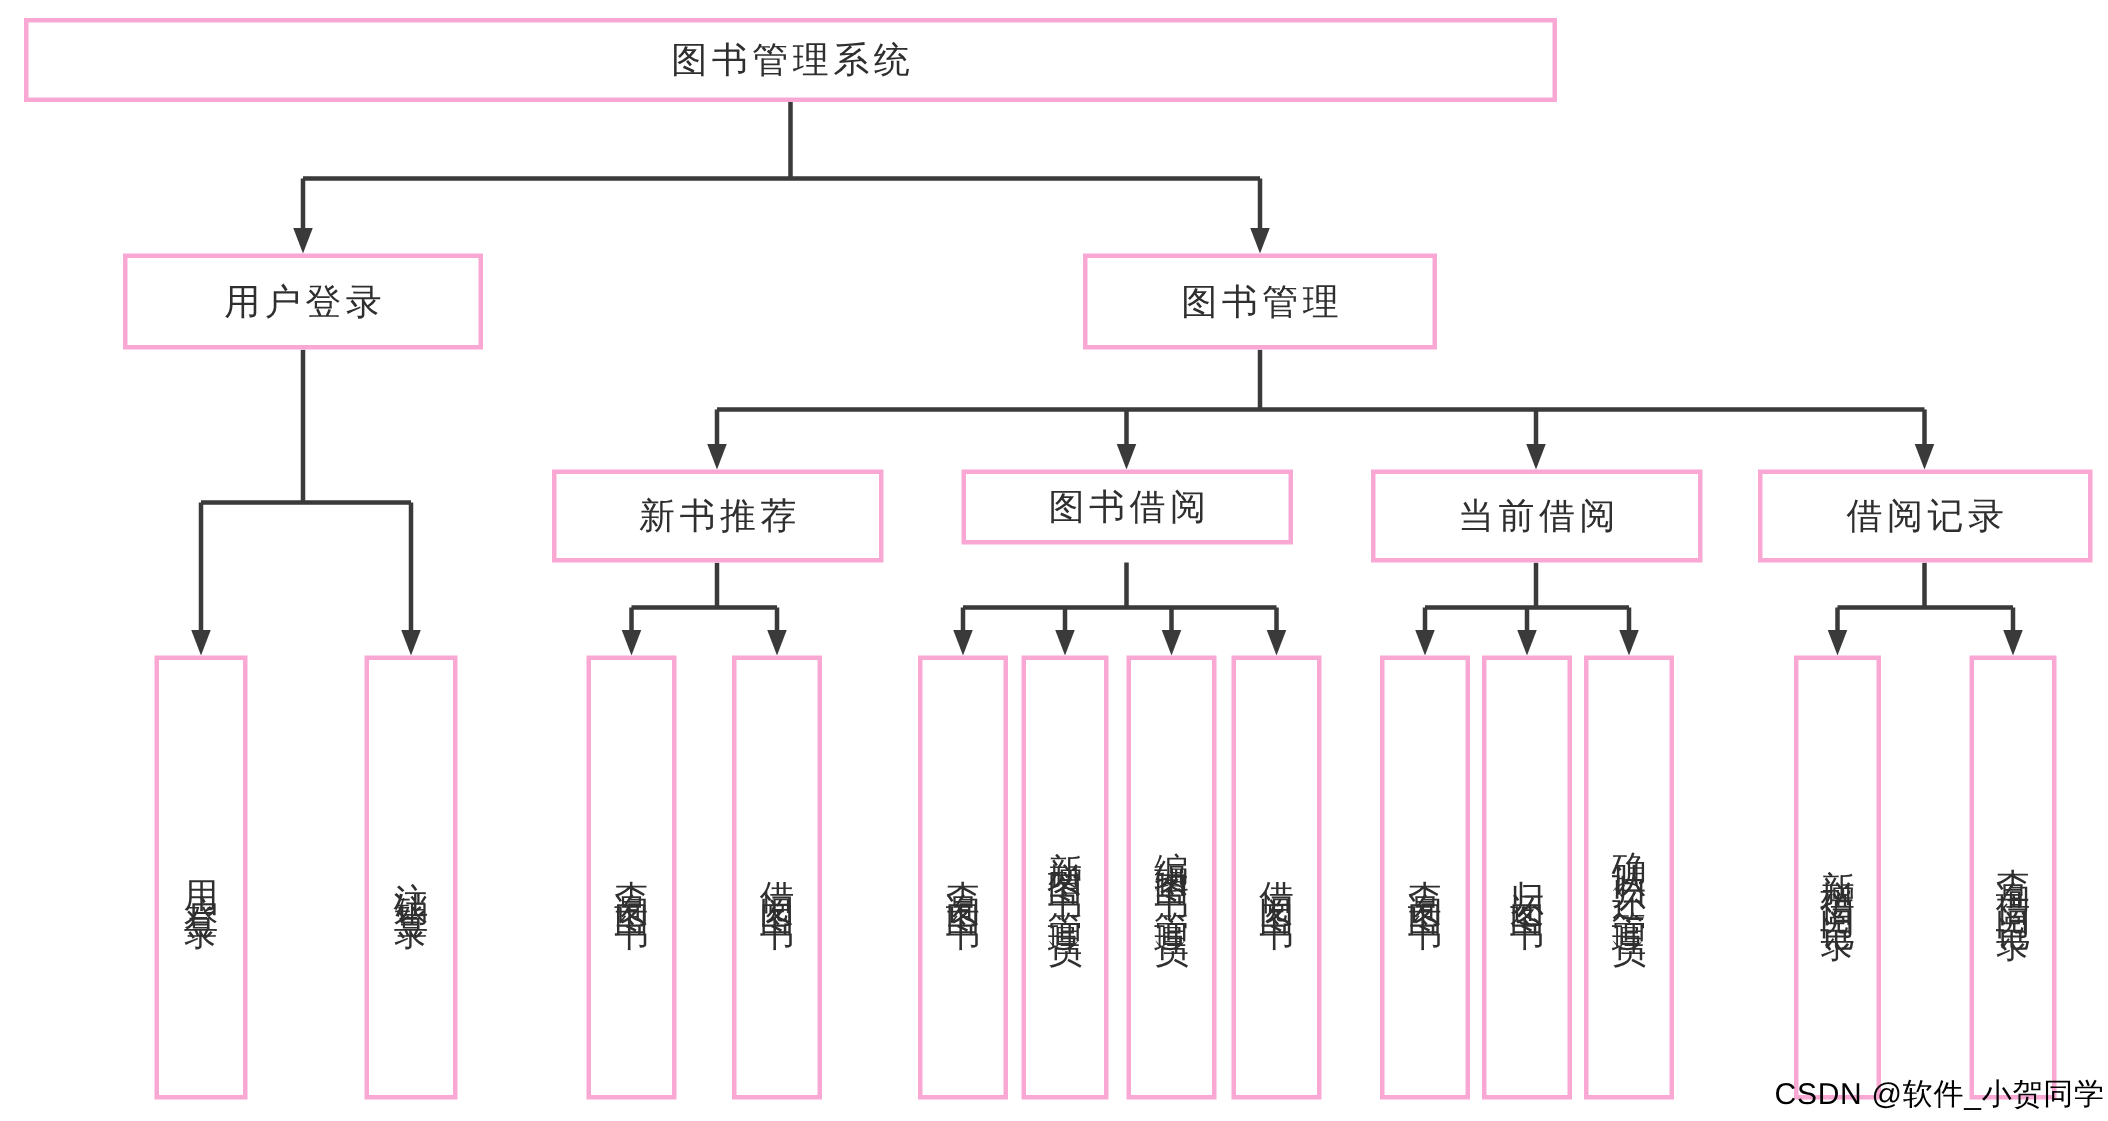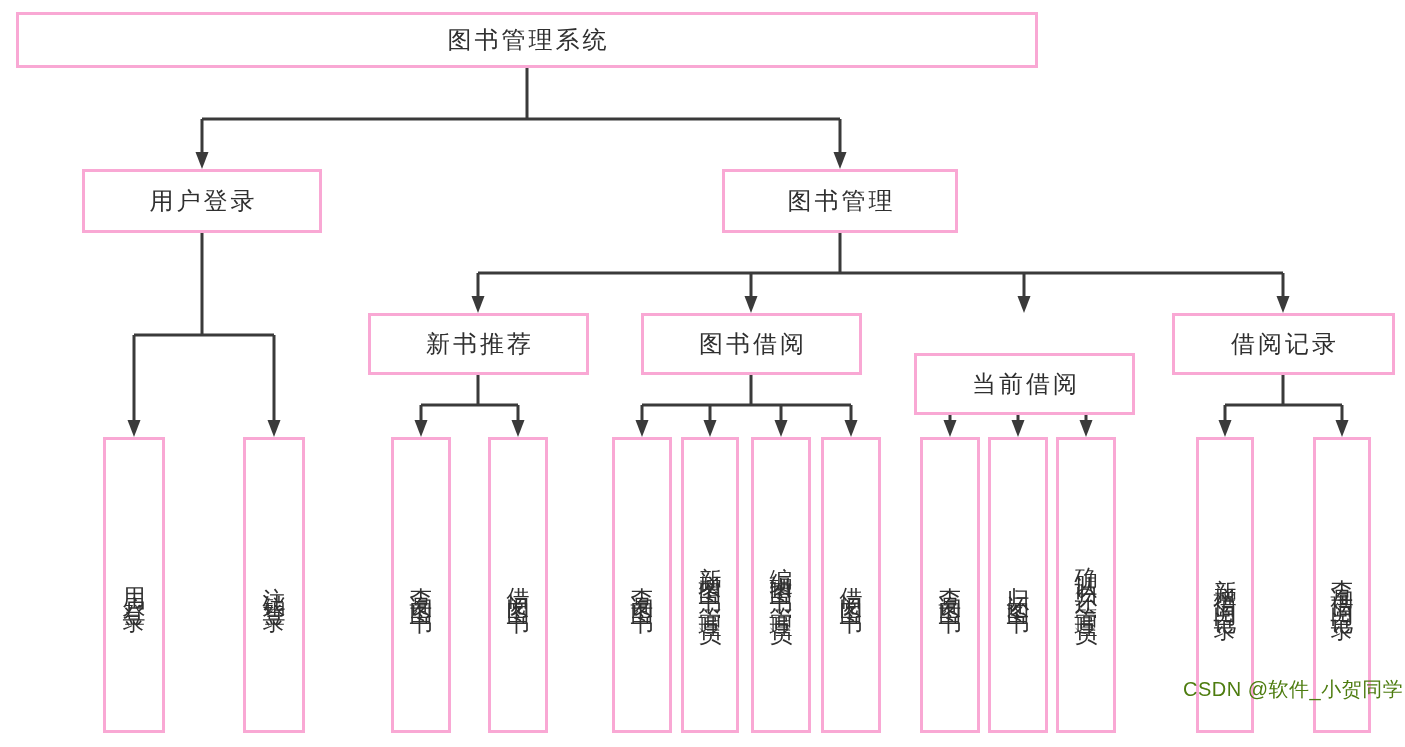--- a/index.html
+++ b/index.html
@@ -42,23 +42,23 @@
     writing-mode: vertical-rl;
     text-orientation: mixed;
     font-size: 23px;
     letter-spacing: 8px;
     line-height: 1;
     white-space: nowrap;
   }
   .watermark {
     position: absolute;
     left: 1183px;
-    top: 676px;
+    top: 716px;
     font-size: 20px;
-    color: #4d7c0f;
+    color: #000000;
     white-space: nowrap;
     letter-spacing: 0.5px;
   }
 </style>
 </head>
 <body>
 
 <div id="canvas">
 
   <svg id="wires" viewBox="0 0 1405 747" xmlns="http://www.w3.org/2000/svg">
@@ -111,24 +111,24 @@
   <div class="node" style="left:82px; top:169px; width:240px; height:64px;">
     <span class="h-label">用户登录</span>
   </div>
   <div class="node" style="left:722px; top:169px; width:236px; height:64px;">
     <span class="h-label">图书管理</span>
   </div>
 
   <div class="node" style="left:368px; top:313px; width:221px; height:62px;">
     <span class="h-label">新书推荐</span>
   </div>
-  <div class="node" style="left:641px; top:313px; width:221px; height:62px;">
+  <div class="node" style="left:641px; top:313px; width:221px; height:50px;">
     <span class="h-label">图书借阅</span>
   </div>
-  <div class="node" style="left:914px; top:313px; width:221px; height:62px;margin-top:40px;">
+  <div class="node" style="left:914px; top:313px; width:221px; height:62px;">
     <span class="h-label">当前借阅</span>
   </div>
   <div class="node" style="left:1172px; top:313px; width:223px; height:62px;">
     <span class="h-label">借阅记录</span>
   </div>
 
   <div class="node v-node" style="left:103px; top:437px; width:62px; height:296px;">
     <span>用户登录</span>
   </div>
   <div class="node v-node" style="left:243px; top:437px; width:62px; height:296px;">

